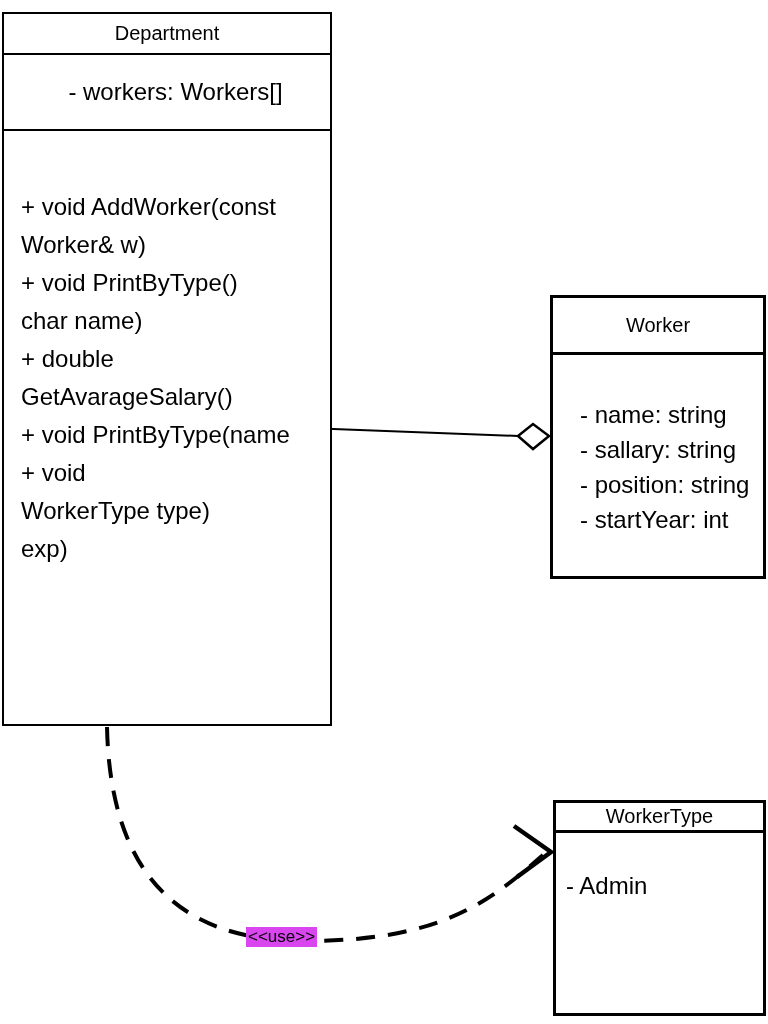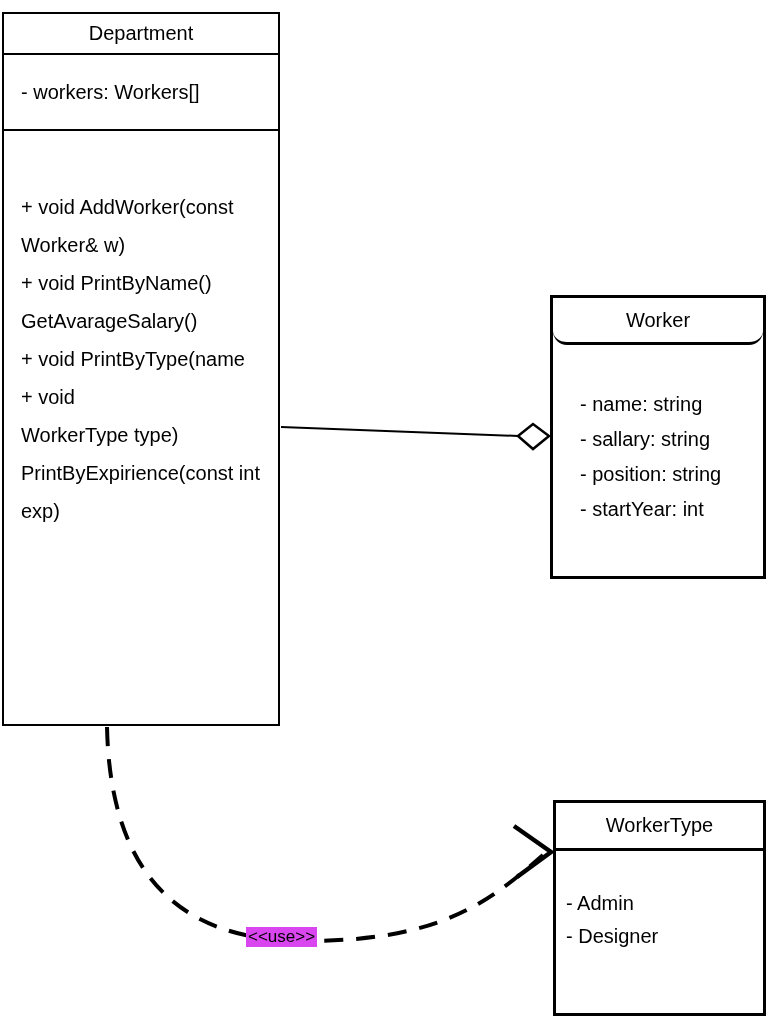--- a/index.html
+++ b/index.html
@@ -24,51 +24,52 @@
   }
   .box-title {
     display: flex;
     align-items: center;
     justify-content: center;
     font-size: 20px;
     border-bottom: 3px solid #000000;
     box-sizing: border-box;
   }
   .member-list {
-    font-size: 20px;
+    font-size: 24px;
     box-sizing: border-box;
+    align-items: center;
   }
   .member-list .line {
     white-space: nowrap;
   }
   
-  #dept-box { left: 2px; top: 12px; width: 278px; height: 714px; border-width: 2.5px; }
+  #dept-box { left: 2px; top: 12px; width: 330px; height: 714px; border-width: 2.5px; }
   #dept-title { height: 41px; border-bottom-width: 2.5px; }
   #dept-attrs {
     height: 76px;
     border-bottom: 2.5px solid #000000;
     display: flex;
     flex-direction: column;
     justify-content: center;
     padding-left: 17px;
   }
   #dept-methods {
     padding: 57px 6px 0 17px;
     line-height: 38px;
   }
   
   #worker-box { left: 550px; top: 295px; width: 216px; height: 284px; }
-  #worker-title { height: 47px; border-radius: 14px; }
+  #worker-title { height: 57px; }
   #worker-attrs {
     padding: 42px 4px 0 27px;
     line-height: 35px;
   }
   
   #wt-box { left: 553px; top: 800px; width: 213px; height: 216px; }
-  #wt-title { height: 48px; }
+  #wt-title { height: 30px; }
   #wt-values {
     padding: 36px 4px 0 10px;
     line-height: 33px;
   }
   
   #connector-svg {
     position: absolute;
     left: 0;
     top: 0;
     width: 768px;
@@ -100,43 +101,43 @@
   </svg>
 
   <div id="dept-box" class="class-box">
     <div id="dept-title" class="box-title">Department</div>
     <div id="dept-attrs" class="member-list">
         <div class="line">- workers: Workers[]</div>
       </div>
     <div id="dept-methods" class="member-list">
         <div class="line">+ void AddWorker(const</div>
         <div class="line">Worker&amp; w)</div>
-        <div class="line">+ void PrintByName()</div>
+        <div class="line">+ void PrintByType()</div>
+        <div class="line">char name)</div>
+        <div class="line">+ double</div>
         <div class="line">GetAvarageSalary()</div>
         <div class="line">+ void PrintByType(name</div>
         <div class="line">+ void</div>
         <div class="line">WorkerType type)</div>
-        <div class="line">PrintByExpirience(const int</div>
         <div class="line">exp)</div>
       </div>
   </div>
 
   <div id="worker-box" class="class-box">
     <div id="worker-title" class="box-title">Worker</div>
     <div id="worker-attrs" class="member-list">
         <div class="line">- name: string</div>
         <div class="line">- sallary: string</div>
         <div class="line">- position: string</div>
         <div class="line">- startYear: int</div>
       </div>
   </div>
 
   <div id="wt-box" class="class-box">
     <div id="wt-title" class="box-title">WorkerType</div>
     <div id="wt-values" class="member-list">
         <div class="line">- Admin</div>
-        <div class="line">- Designer</div>
       </div>
   </div>
 
   <span id="use-label">&lt;&lt;use&gt;&gt;</span>
 
 </div>
 
 </body></html>

